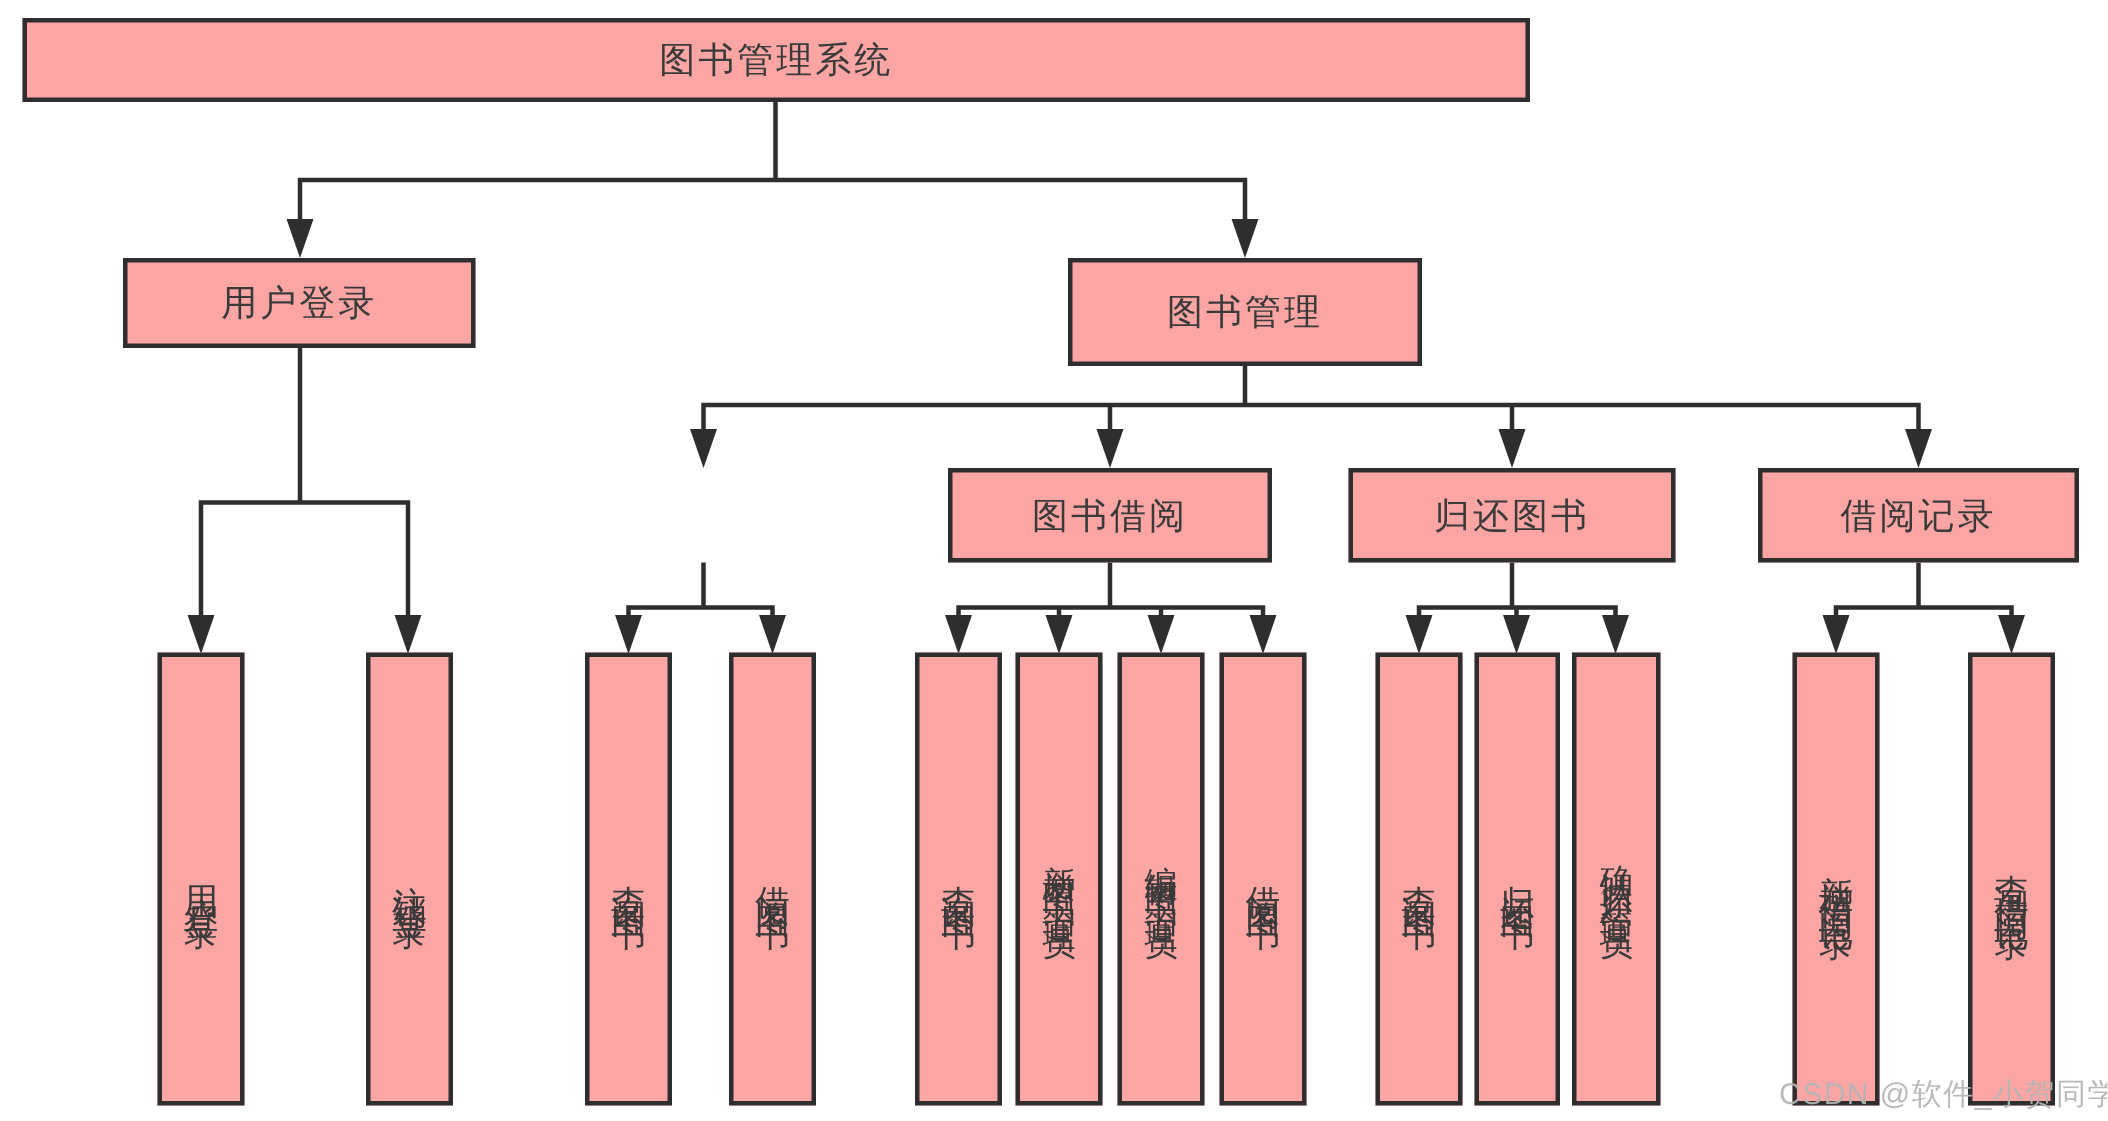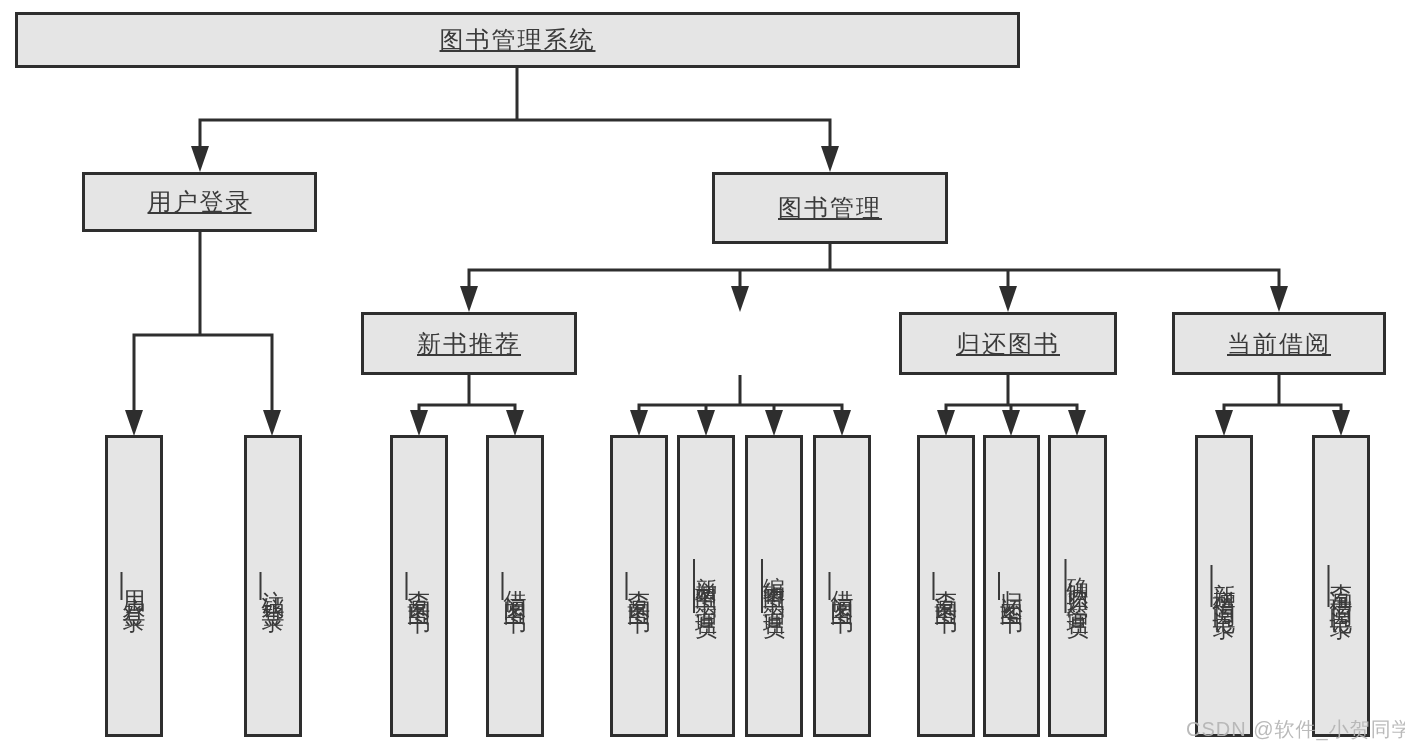--- a/index.html
+++ b/index.html
@@ -15,25 +15,24 @@
     font-family:"Liberation Sans", sans-serif;
     overflow:hidden;
   }
   #wires{position:absolute;left:0;top:0;z-index:1;}
   #wires path{stroke:var(--line);stroke-width:3;fill:none;}
   #wires polygon{fill:var(--line);stroke:none;}
   .box{
     position:absolute;
     box-sizing:border-box;
     border:3px solid var(--line);
-    background:#e5e5e5;
+    background:#fca5a5;
     display:flex;align-items:center;justify-content:center;
     color:var(--text);
     z-index:2;
-    text-decoration:underline;
   }
   .h-label{font-size:24px;letter-spacing:2px;white-space:nowrap;}
   .root{left:15px;top:12px;width:1005px;height:56px;}
   .l2a{left:82px;top:172px;width:235px;height:60px;}
   .l2b{left:712px;top:172px;width:236px;height:72px;}
   .l3{top:312px;height:63px;}
   .l3a{left:361px;width:216px;}
   .l3b{left:632px;width:216px;}
   .l3c{left:899px;width:218px;}
   .l3d{left:1172px;width:214px;}
@@ -117,23 +116,23 @@
       <polygon points="1215,410 1233,410 1224,436"></polygon>
       <polygon points="1332,410 1350,410 1341,436"></polygon>
     </g>
   </svg>
 
   <div class="box root h-label">图书管理系统</div>
 
   <div class="box l2a h-label">用户登录</div>
   <div class="box l2b h-label">图书管理</div>
 
-  <div class="box l3 l3a h-label">新书推荐</div>
+  <div class="box l3 l3b h-label">图书借阅</div>
   <div class="box l3 l3c h-label">归还图书</div>
-  <div class="box l3 l3d h-label">当前借阅</div>
+  <div class="box l3 l3d h-label">借阅记录</div>
 
   <div class="box leaf lf1">用户登录</div>
   <div class="box leaf lf2">注销登录</div>
 
   <div class="box leaf lf3">查询图书</div>
   <div class="box leaf lf4">借阅图书</div>
 
   <div class="box leaf lf5">查询图书</div>
   <div class="box leaf long lf6">新增图书（管理员）</div>
   <div class="box leaf long lf7">编辑图书（管理员）</div>

